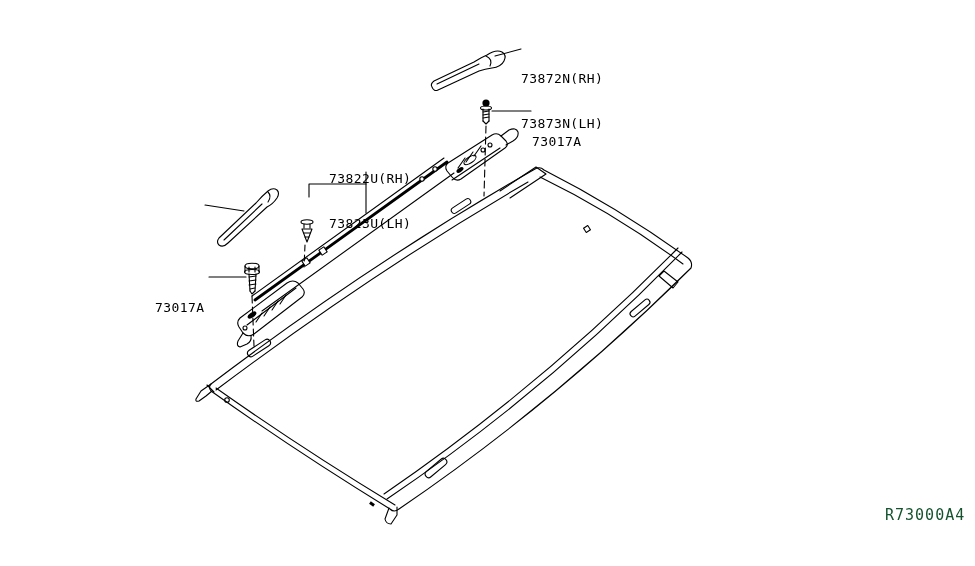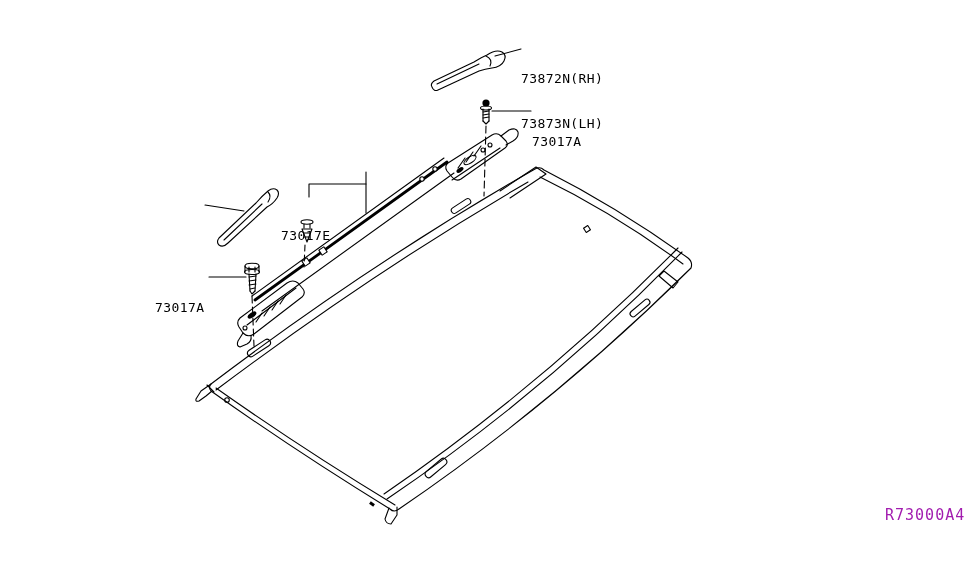--- a/index.html
+++ b/index.html
@@ -8,21 +8,21 @@
     font-family:"DejaVu Sans Mono","Liberation Mono",monospace;
     overflow:hidden;
   }
   .stage svg{position:absolute;left:0;top:0;}
   .lbl{
     position:absolute;color:#000;font-size:13px;line-height:15px;
     letter-spacing:.4px;white-space:pre;
   }
   .lbl span{display:block;}
   .ref{
-    position:absolute;color:#a21caf;font-size:15px;letter-spacing:1px;
+    position:absolute;color:#14532d;font-size:15px;letter-spacing:1px;
     white-space:pre;
   }
 </style>
 </head>
 <body>
 
 <div class="stage">
 
   <svg width="975" height="566" viewBox="0 0 975 566" fill="none" stroke="#000" stroke-width="1.1" stroke-linecap="round" stroke-linejoin="round">
 
@@ -168,25 +168,26 @@
 
   <div class="lbl" style="left:521px;top:41px;">
     <span>73872N(RH)</span>
     <span>73873N(LH)</span>
   </div>
 
   <div class="lbl" style="left:532px;top:104px;">
     <span>73017A</span>
   </div>
 
+  <div class="lbl" style="left:329px;top:141px;">
+    <span>73822U(RH)</span>
+    <span>73823U(LH)</span>
+  </div>
 
 
-  <div class="lbl" style="left:281px;top:198px;">
-    <span>73017E</span>
-  </div>
 
   <div class="lbl" style="left:155px;top:270px;">
     <span>73017A</span>
   </div>
 
   <div class="ref" style="left:885px;top:506px;">R73000A4</div>
 
 </div>
 
 </body></html>

